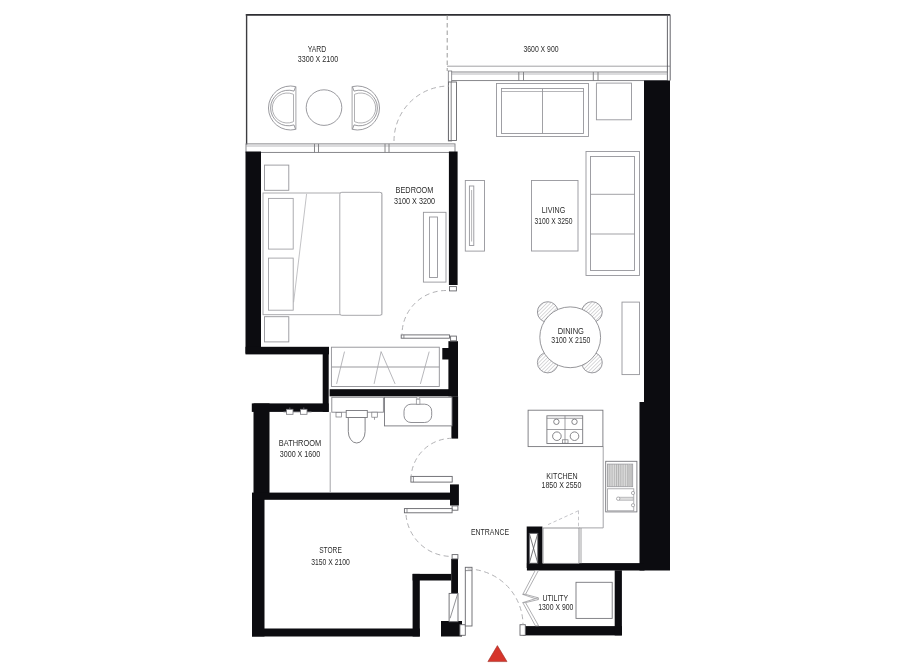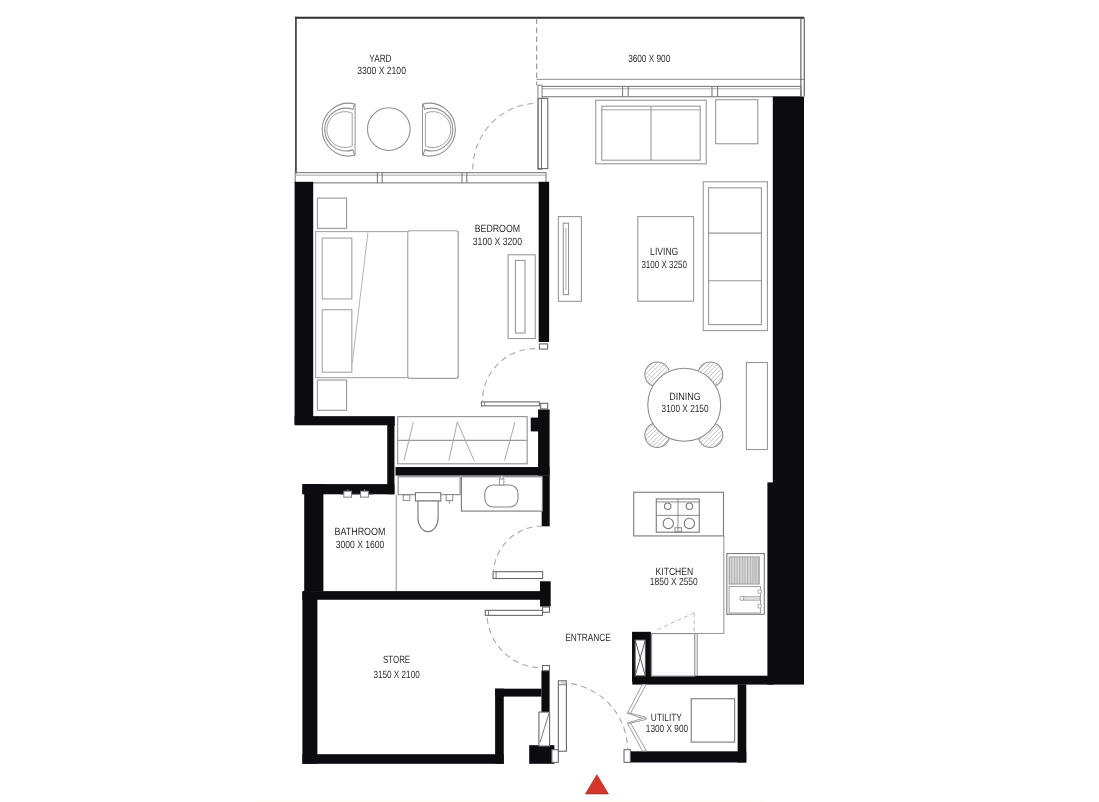--- a/index.html
+++ b/index.html
@@ -1,16 +1,16 @@
 <!DOCTYPE html>
 <html><head>
 <meta charset="utf-8">
 <style>
   html,body{margin:0;padding:0;background:#fff;}
-  .page{width:916px;height:668px;position:relative;overflow:hidden;background:#fef9c3;}
+  .page{width:916px;height:668px;position:relative;overflow:hidden;background:#d946ef;}
   svg{display:block;}
   text{font-family:"Liberation Sans",sans-serif;fill:#2b2b2b;}
 </style>
 </head>
 <body>
 <div class="page">
 <svg width="916" height="668" viewBox="0 0 916 668" xmlns="http://www.w3.org/2000/svg">
 <defs>
 <pattern id="hatch" patternUnits="userSpaceOnUse" width="2.6" height="2.6" patternTransform="rotate(45)">
   <rect width="2.6" height="2.6" fill="#fff"></rect>

